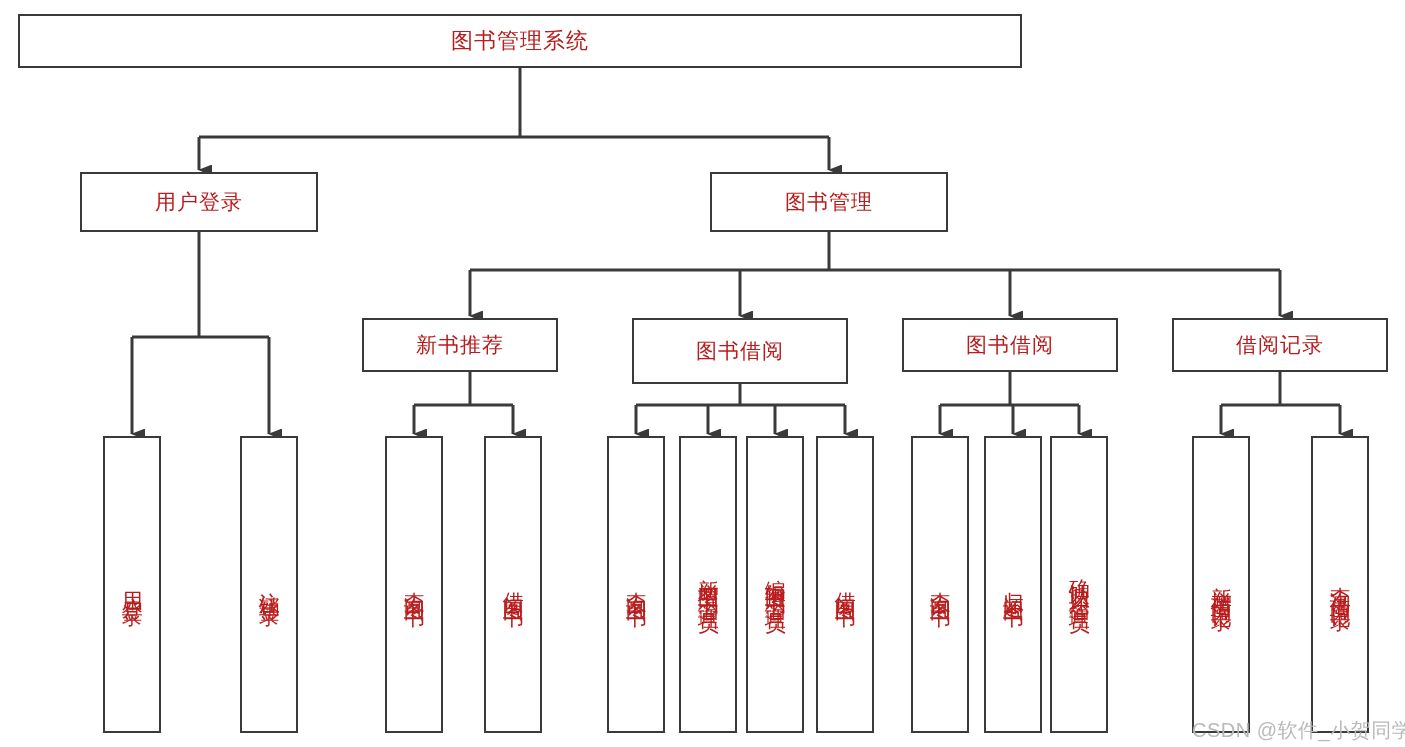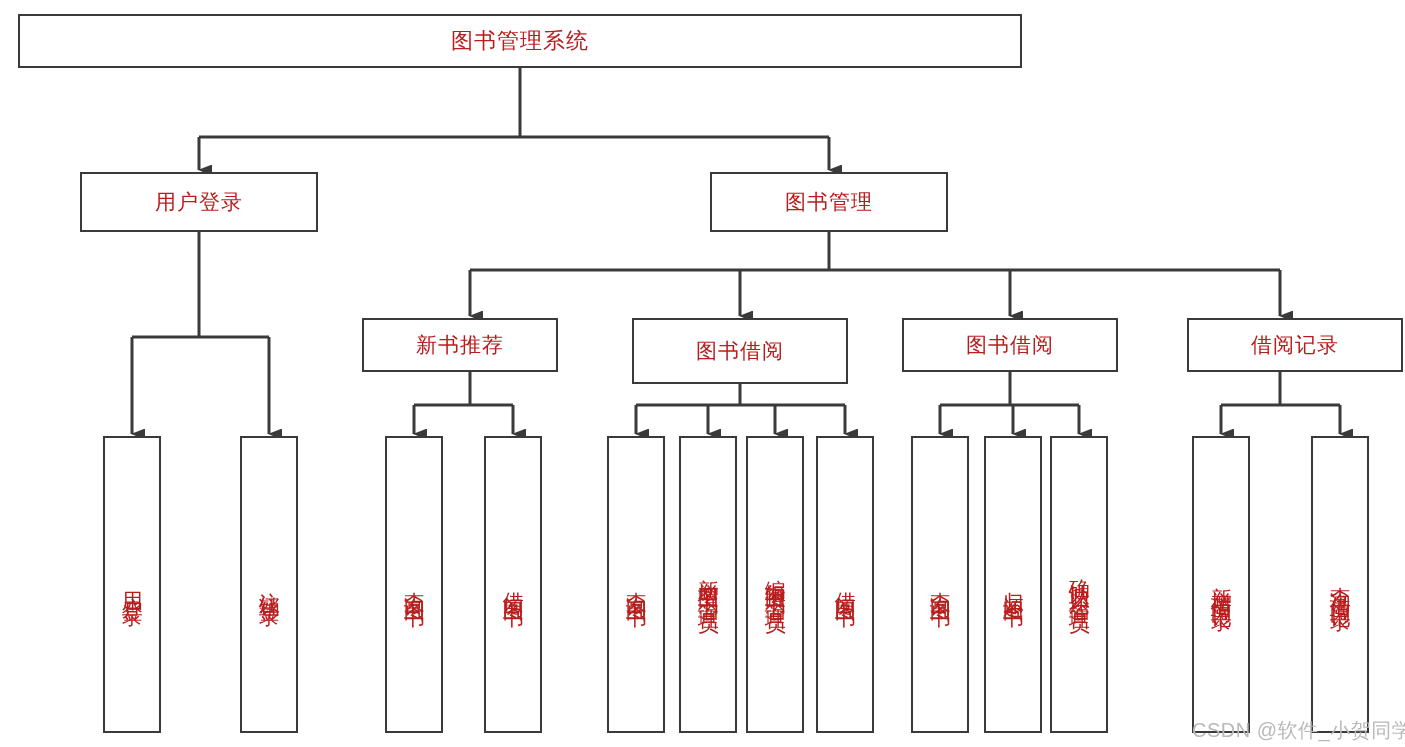--- a/index.html
+++ b/index.html
@@ -123,21 +123,21 @@
       </div>
       <div class="node" style="left: 362px; top: 318px; width: 196px; height: 54px;">
         <span class="node-label">新书推荐</span>
       </div>
       <div class="node" style="left: 632px; top: 318px; width: 216px; height: 66px; text-align: right;">
         <span class="node-label">图书借阅</span>
       </div>
       <div class="node" style="left: 902px; top: 318px; width: 216px; height: 54px;">
         <span class="node-label">图书借阅</span>
       </div>
-      <div class="node" style="left: 1172px; top: 318px; width: 216px; height: 54px; margin-left: 15px;">
+      <div class="node" style="left: 1172px; top: 318px; width: 216px; height: 54px;">
         <span class="node-label">借阅记录</span>
       </div>
       <div class="node vertical" style="left: 103px; top: 436px; width: 58px; height: 297px;">
         <span class="node-label">用户登录</span>
       </div>
       <div class="node vertical" style="left: 240px; top: 436px; width: 58px; height: 297px;">
         <span class="node-label">注销登录</span>
       </div>
       <div class="node vertical" style="left: 385px; top: 436px; width: 58px; height: 297px;">
         <span class="node-label">查询图书</span>

